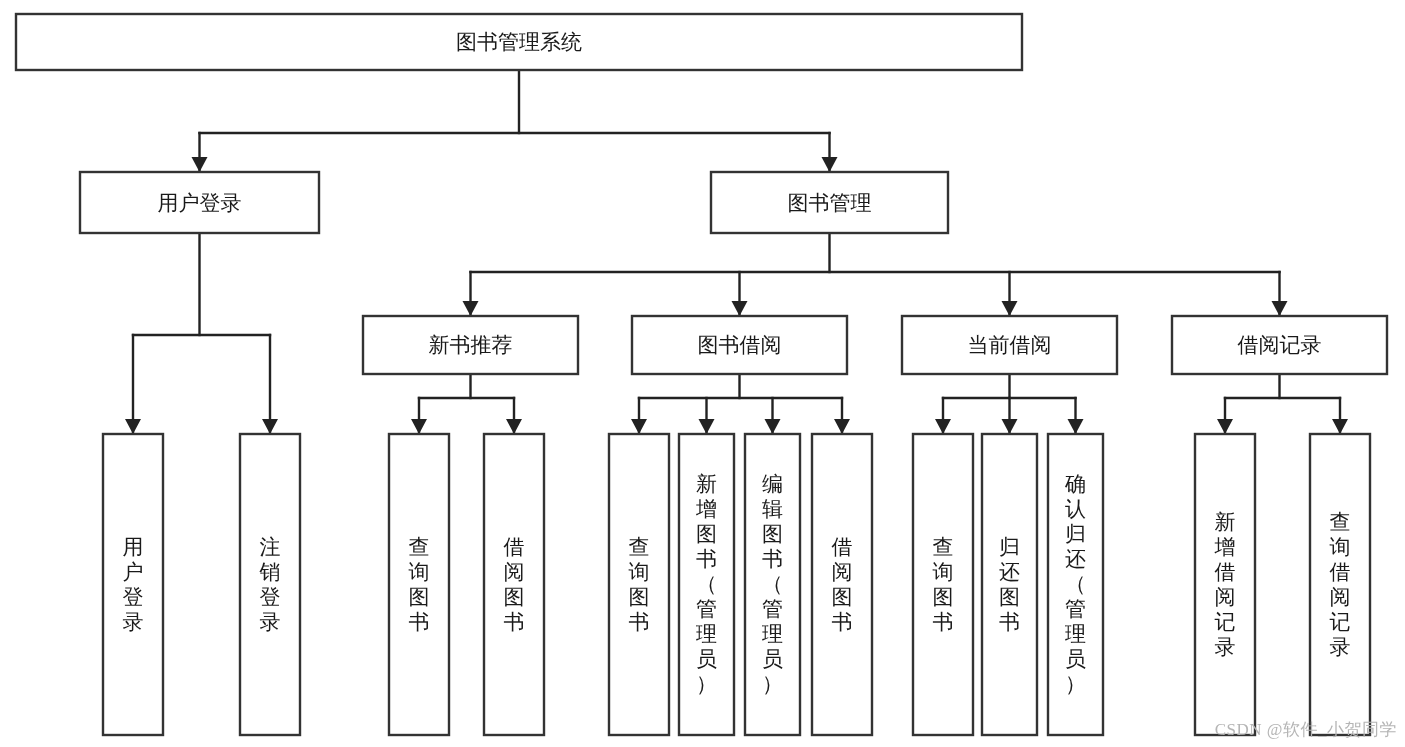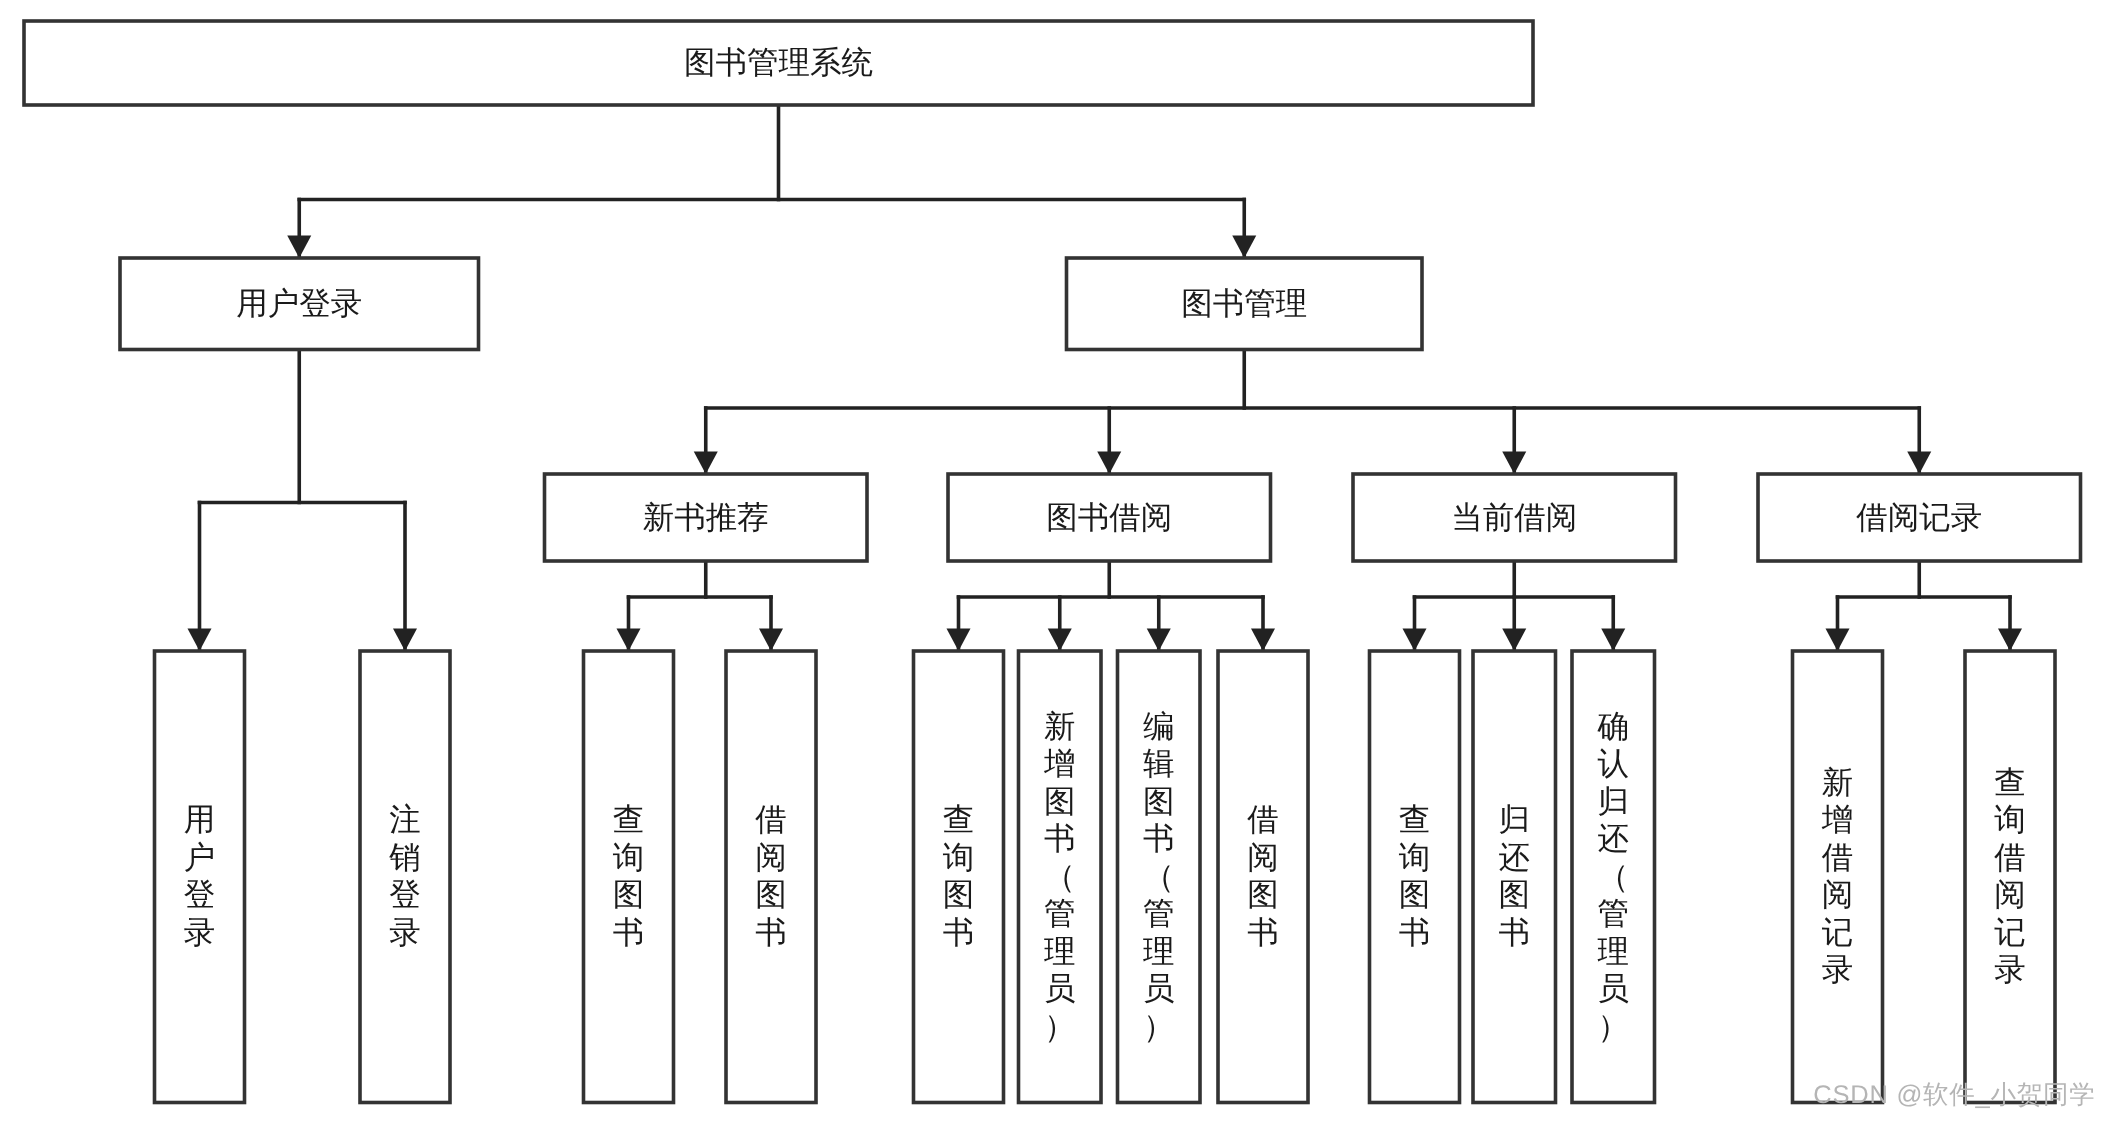--- a/index.html
+++ b/index.html
@@ -44,21 +44,21 @@
     stroke-linecap: square;
   }
   .arrow-head {
     fill: #222222;
     stroke: none;
   }
   .watermark {
     position: absolute;
     right: 8px;
     bottom: 6px;
-    font-family: Liberation Sans, sans-serif;
+    font-family: Liberation Serif, serif;
     font-size: 17px;
     color: #b5b5b5;
     letter-spacing: 0.5px;
     white-space: nowrap;
     user-select: none;
   }
 </style>
 </head>
 <body>
 

